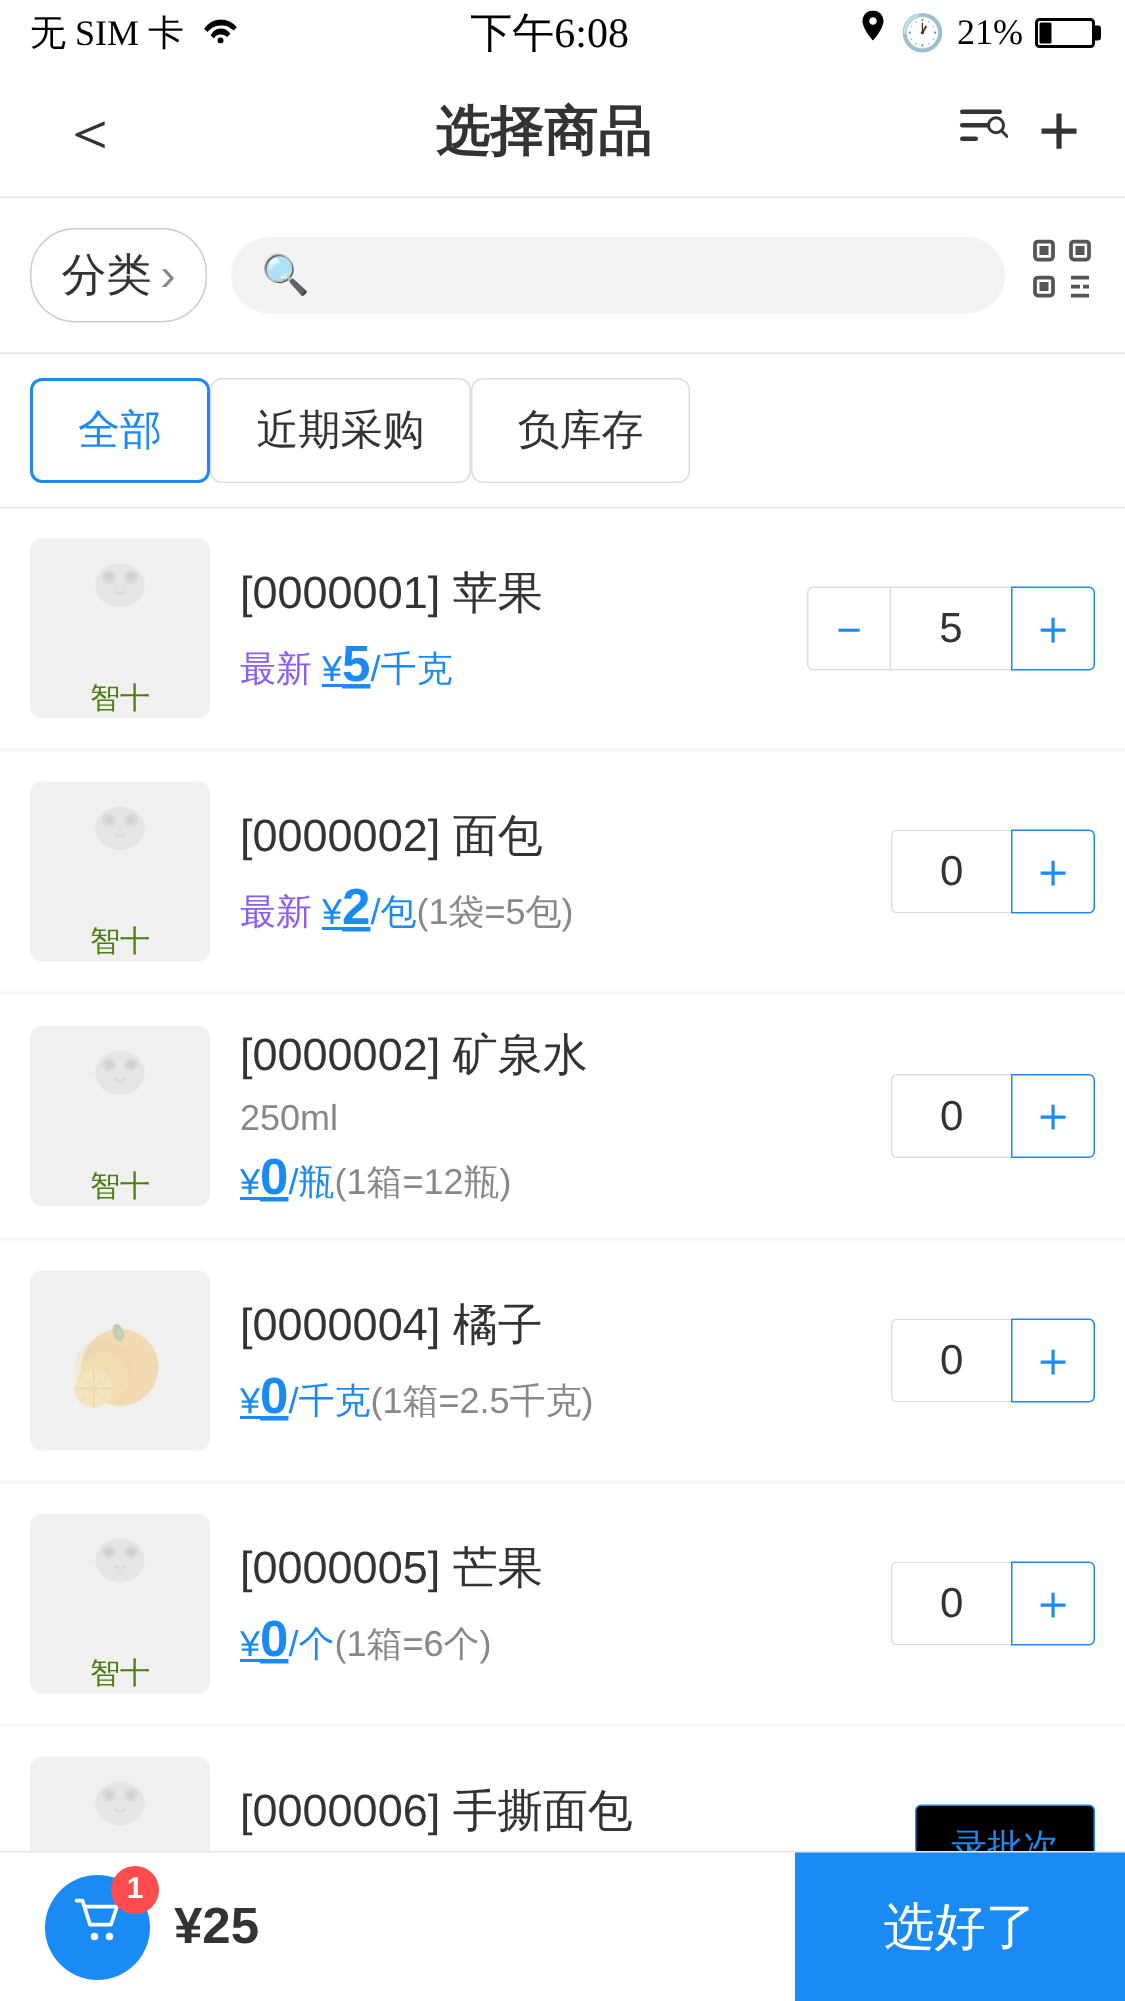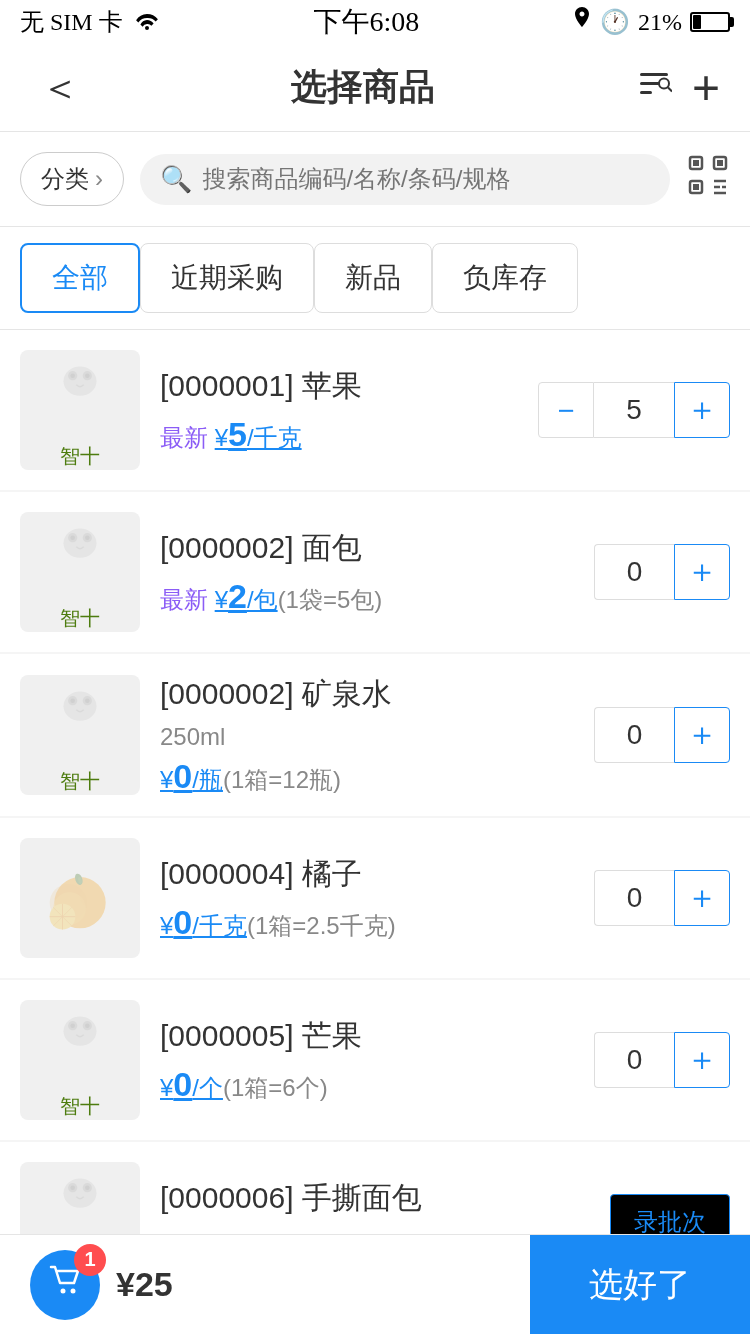--- a/index.html
+++ b/index.html
@@ -98,21 +98,21 @@
       gap: 16px;
       border-bottom: 1px solid #e5e5e5;
     }
     .category-btn {
       display: flex;
       align-items: center;
       gap: 6px;
       border: 1px solid #ccc;
       border-radius: 30px;
       padding: 10px 20px;
-      font-size: 24px;
+      font-size: 30px;
       color: #333;
       background: #fff;
       cursor: pointer;
       white-space: nowrap;
     }
     .search-box {
       flex: 1;
       display: flex;
       align-items: center;
       background: #f2f2f2;
@@ -196,21 +196,21 @@
       color: #888;
       margin-bottom: 6px;
     }
     .product-price {
       font-size: 26px;
       color: #333;
     }
     .product-price .price-label { color: #8b5cf6; font-size: 24px; margin-top: 16px; }
     .product-price .currency { color: #1a8af5; font-size: 24px; text-decoration: underline; }
     .product-price .price-num { color: #1a8af5; font-size: 34px; font-weight: 600; text-decoration: underline; }
-    .product-price .price-unit { color: #1a8af5; font-size: 24px; text-decoration: underline; }
+    .product-price .price-unit { color: #1a8af5; font-size: 24px; }
     .product-price .price-unit-extra { color: #888; font-size: 24px; }
 
     
     .qty-control {
       display: flex;
       align-items: center;
       gap: 0;
       flex-shrink: 0;
     }
     .qty-btn {
@@ -380,42 +380,40 @@
   </div>
 </div>
 
 <div class="filter-bar">
   <button class="category-btn">
     <span>分类</span>
     <span style="color:#888;">›</span>
   </button>
   <div class="search-box">
     <span class="search-icon">🔍</span>
-    <input class="search-input" type="text" readonly="" placeholder="搜索商品编码/名称/条码/规格" style="">
   </div>
   <span class="scan-icon">
     <svg width="44" height="44" viewBox="0 0 44 44">
         <rect x="4" y="4" width="12" height="12" rx="2" fill="none" stroke="#555" stroke-width="2.5"></rect>
         <rect x="4" y="28" width="12" height="12" rx="2" fill="none" stroke="#555" stroke-width="2.5"></rect>
         <rect x="28" y="4" width="12" height="12" rx="2" fill="none" stroke="#555" stroke-width="2.5"></rect>
         <rect x="7" y="7" width="6" height="6" fill="#555"></rect>
         <rect x="7" y="31" width="6" height="6" fill="#555"></rect>
         <rect x="31" y="7" width="6" height="6" fill="#555"></rect>
         <line x1="28" y1="28" x2="40" y2="28" stroke="#555" stroke-width="2.5"></line>
         <line x1="28" y1="34" x2="34" y2="34" stroke="#555" stroke-width="2.5"></line>
         <line x1="36" y1="34" x2="40" y2="34" stroke="#555" stroke-width="2.5"></line>
         <line x1="28" y1="40" x2="40" y2="40" stroke="#555" stroke-width="2.5"></line>
       </svg>
   </span>
 </div>
 
 <div class="tabs-bar">
   <button class="tab-item active">全部</button>
   <button class="tab-item">近期采购</button>
-  <button class="tab-item">新品</button>
   <button class="tab-item">负库存</button>
 </div>
 
 <div class="product-list">
 
   <div class="product-item">
     <div class="product-img">
       <div class="owl-placeholder">
         <svg viewBox="0 0 60 60" fill="none" xmlns="http://www.w3.org/2000/svg">
           <ellipse cx="30" cy="34" rx="18" ry="16" fill="#ccc"></ellipse>

